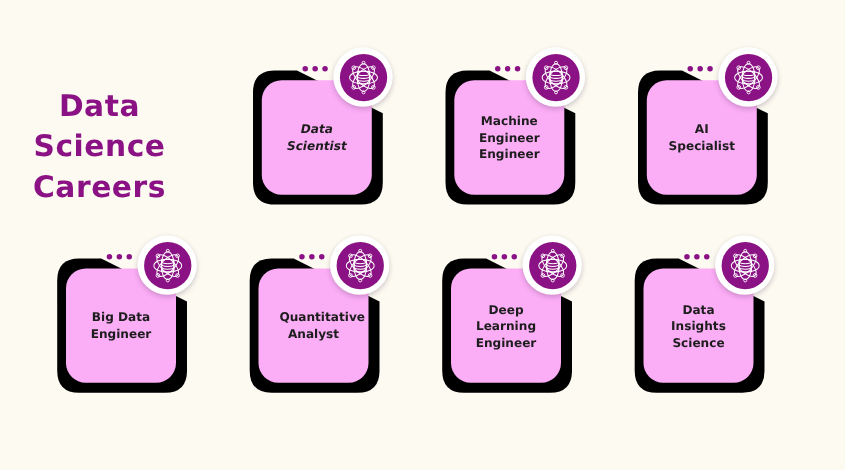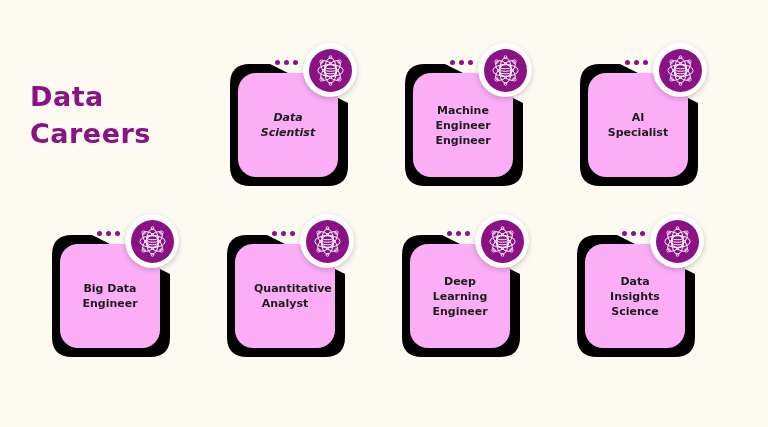--- a/index.html
+++ b/index.html
@@ -18,21 +18,21 @@
   }
   .stage{position:absolute;left:0;top:0;width:768px;height:427px;}
 
   
   .main-title{
     position:absolute;left:30px;top:78px;
     color:var(--accent-purple);
     font-weight:bold;font-size:27px;line-height:37px;
     letter-spacing:.5px;
   }
-  .main-title span{display:block;}
+  .main-title span{display:block;text-align:center;}
 
   
   .card{position:absolute;width:150px;height:150px;}
   .card svg.outline{position:absolute;left:0;top:0;width:150px;height:150px;}
   .card .fill{
     position:absolute;left:12px;top:31px;width:100px;height:104px;
     background:var(--card-pink);border-radius:18px;
     display:flex;align-items:center;justify-content:center;
   }
   .card .label{
@@ -93,20 +93,21 @@
         <path d="M15.5 23.5 A 6.5 2.4 0 0 0 28.5 23.5"></path>
       </g>
     </symbol>
   </defs>
 </svg>
 
 <div class="stage">
 
   <div class="main-title">
     <span>Data</span>
+    <span>Science</span>
     <span>Careers</span>
   </div>
 
   <div class="card" style="left:226px;top:42px;font-style:italic;">
     <svg class="outline">
         <use href="#sym-outline"></use>
       </svg>
     <div class="fill">
       <span class="label">Data Scientist</span>
     </div>

